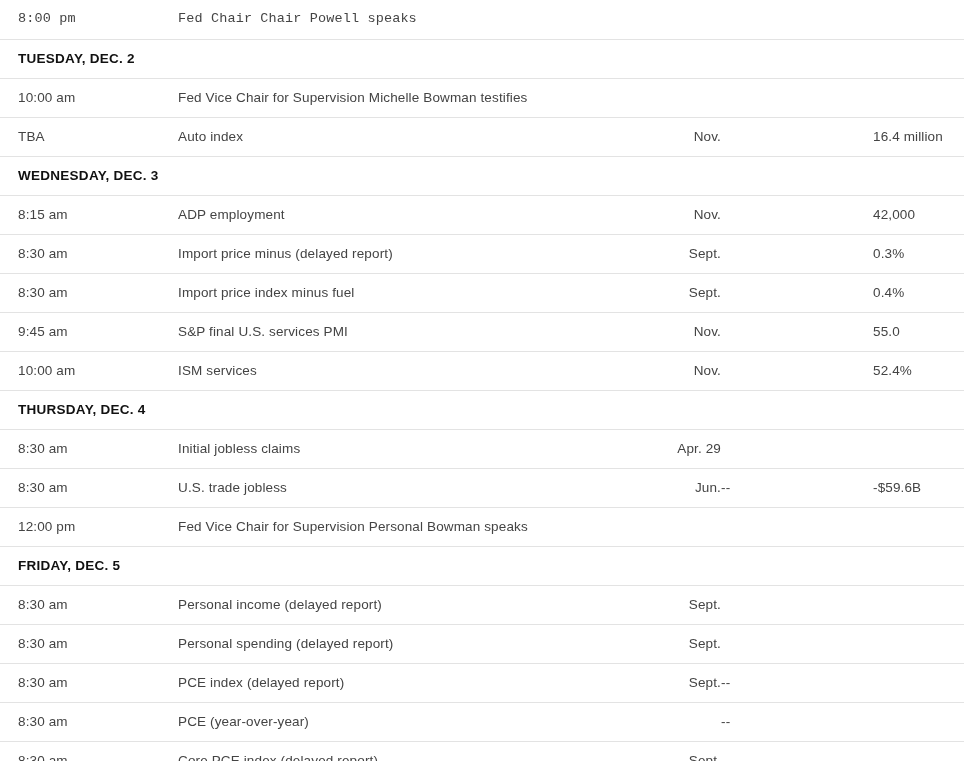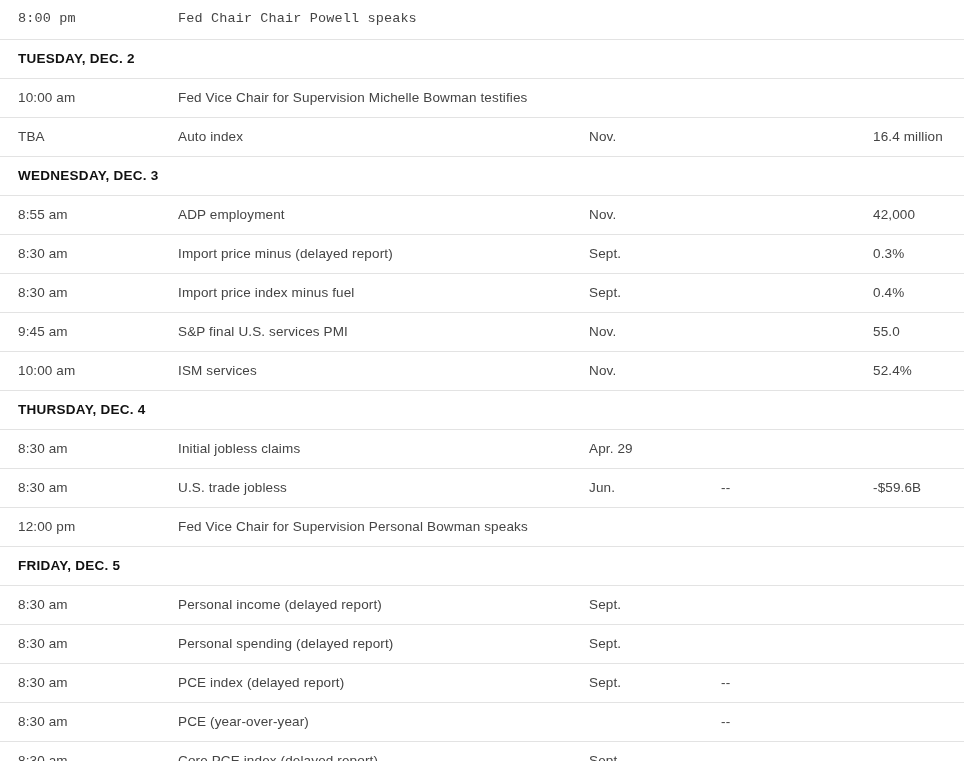--- a/index.html
+++ b/index.html
@@ -65,21 +65,21 @@
     line-height: 16px;
     color: #111111;
     font-weight: 700;
     letter-spacing: 0.02em;
     text-transform: uppercase;
     white-space: nowrap;
   }
 
   .cell-time     { padding-left: 0; }
   .cell-desc     { padding-left: 0; }
-  .cell-period   { padding-left: 0; }
+  .cell-period   { padding-left: 0; text-align: right; }
   .cell-forecast { padding-left: 0; }
   .cell-actual   { padding-left: 0; text-align: left; }
 
   .dash { color: #444444; }
 
   
   .first-row td { border-top: none; font-family: Liberation Mono, monospace; }
 </style>
 </head>
 <body>
@@ -123,21 +123,21 @@
           <td class="cell-period">Nov.</td>
           <td class="cell-forecast"></td>
           <td class="cell-actual">16.4 million</td>
         </tr>
         <tr class="day-row">
           <td class="gutter-left"></td>
           <td colspan="5" class="cell-day">WEDNESDAY, DEC. 3</td>
         </tr>
         <tr class="event-row">
           <td class="gutter-left"></td>
-          <td class="cell-time">8:55 am</td>
+          <td class="cell-time">8:15 am</td>
           <td class="cell-desc">ADP employment</td>
           <td class="cell-period">Nov.</td>
           <td class="cell-forecast"></td>
           <td class="cell-actual">42,000</td>
         </tr>
         <tr class="event-row">
           <td class="gutter-left"></td>
           <td class="cell-time">8:30 am</td>
           <td class="cell-desc">Import price minus (delayed report)</td>
           <td class="cell-period">Sept.</td>

